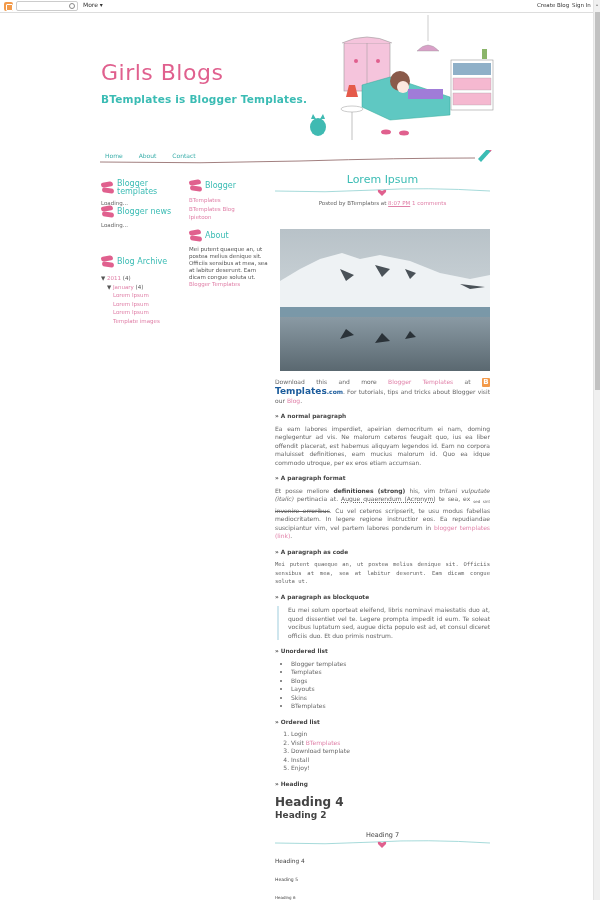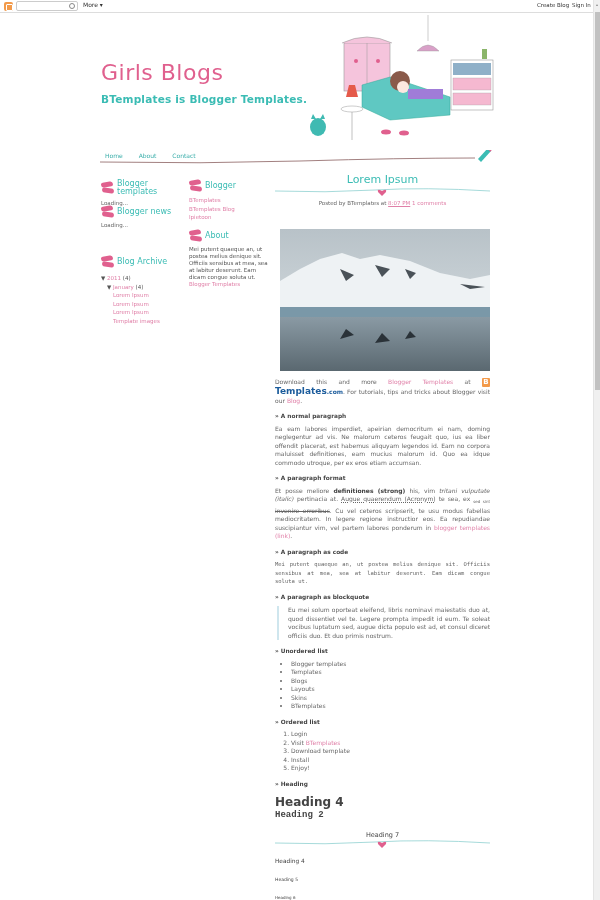--- a/index.html
+++ b/index.html
@@ -59,21 +59,21 @@
   .p { text-align: justify; margin-top: 4px; }
   .pink { color: #e080a8; }
   .h-sec { font-weight: bold; color: #444; margin-top: 7px; font-size: 5.8px; }
   .bt-logo { font-size: 9px; font-weight: bold; color: #1c5c9c; }
   .bt-logo .b { display:inline-block; width:8px; height:9px; background:#f39a4a; color:#fff; text-align:center; font-size:7px; line-height:9px; border-radius:1px; }
   .code { font-family: "DejaVu Sans Mono", monospace; font-size: 5.5px; text-align: justify; margin-top: 4px; }
   .bq { border-left: 2px solid #cfe6ee; padding-left: 9px; margin: 5px 0 0 2px; text-align: justify; }
   ul.ul { margin: 4px 0 0 16px; list-style: disc; }
   ol.ol { margin: 4px 0 0 16px; }
   .h1 { font-size: 12px; font-weight: bold; color: #444; margin-top: 7px; line-height: 14px; }
-  .h2 { font-size: 9px; font-weight: bold; color: #444; margin-top: 2px; font-family: Liberation Mono, monospace; }
+  .h2 { font-size: 9px; font-weight: bold; color: #444; margin-top: 2px; }
   .h3 { font-size: 6.5px; text-align: center; color: #444; margin-top: 11px; }
   .h4 { font-size: 5.8px; color: #444; margin-top: 8px; }
   .h5 { font-size: 4.5px; color: #444; margin-top: 10px; }
   .h6 { font-size: 4px; color: #444; margin-top: 10px; }
 </style>
 </head>
 <body>
 
 <div class="navbar">
   <div class="nb-logo"></div>

